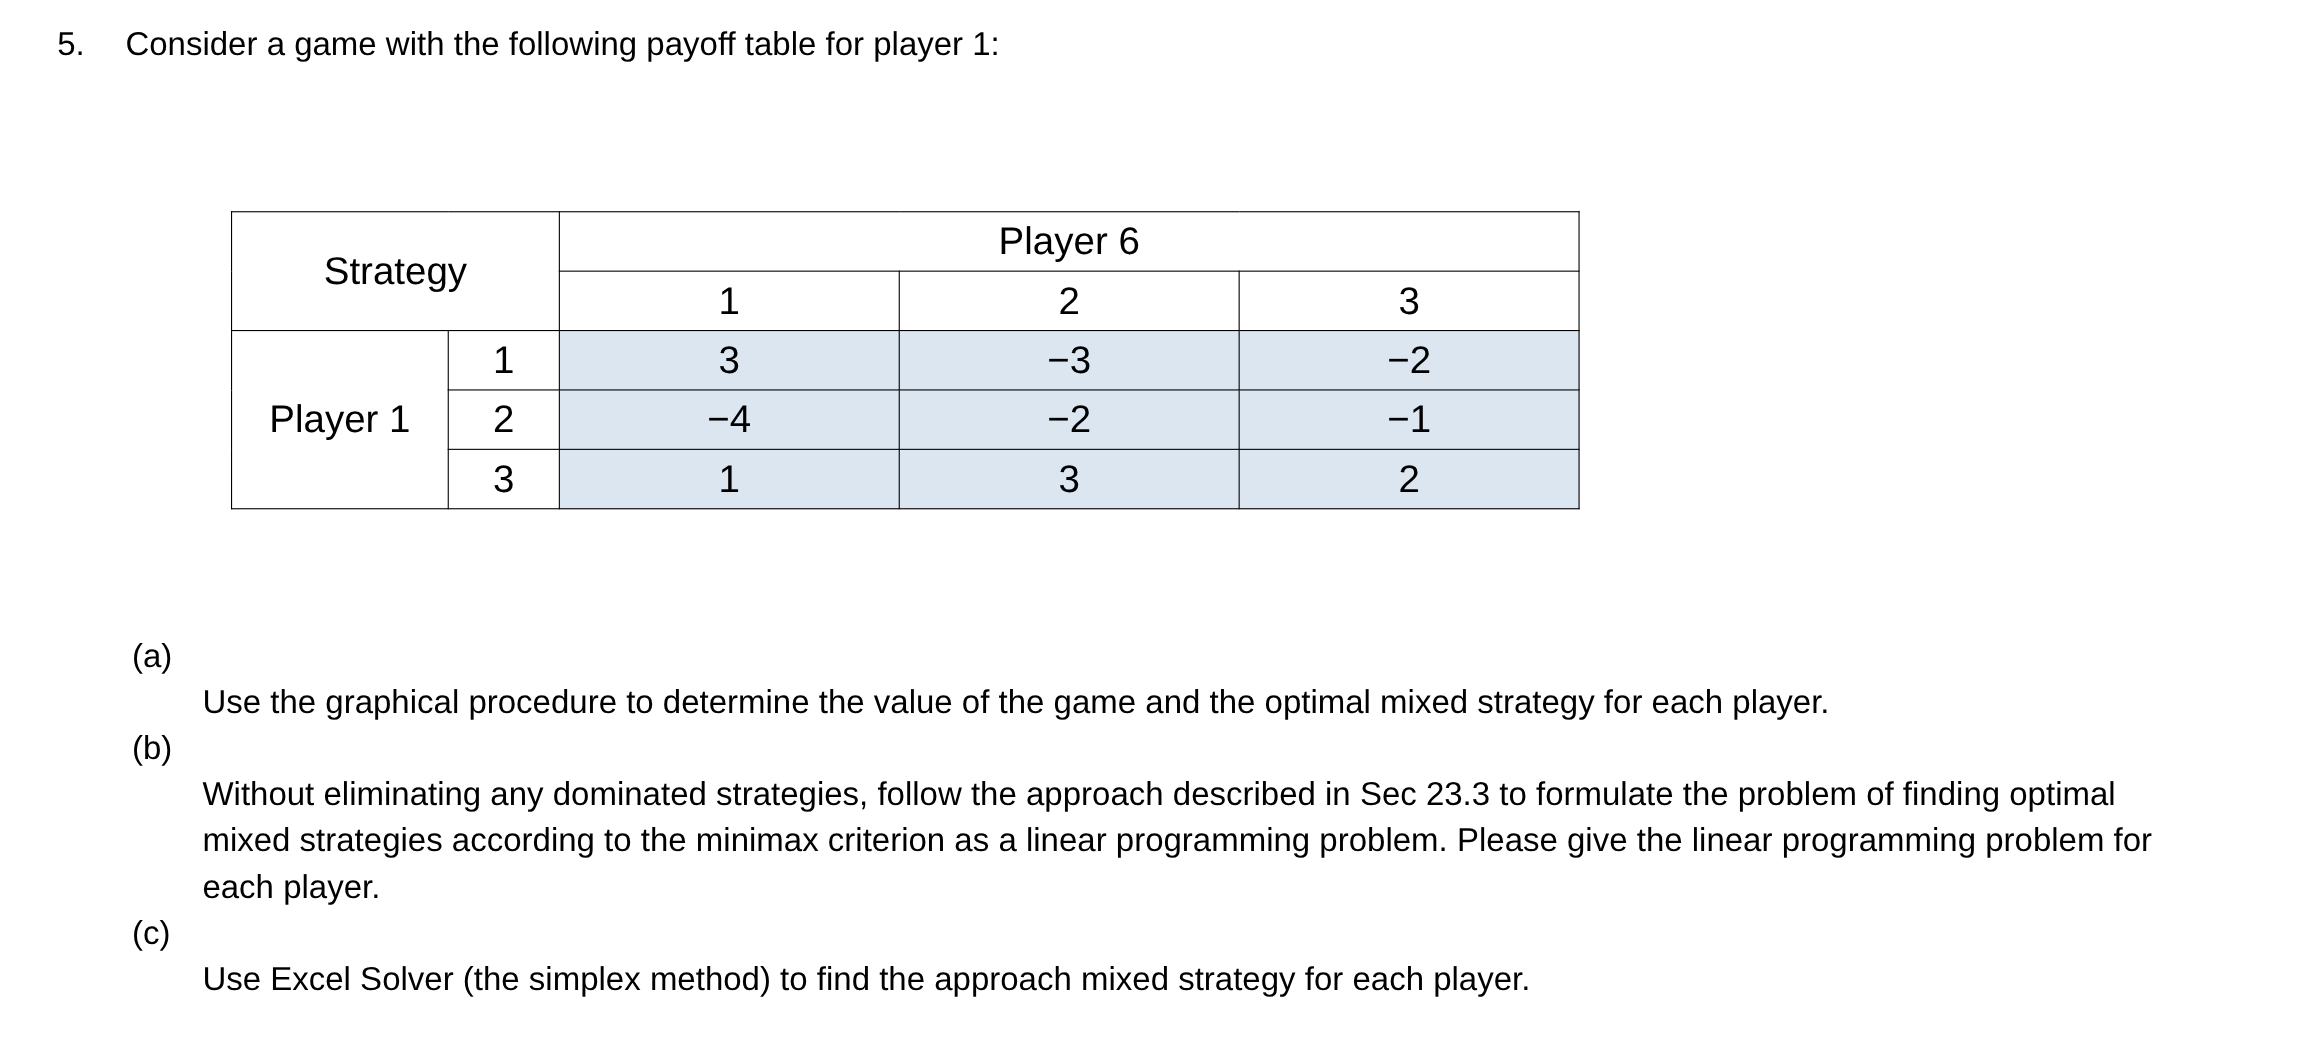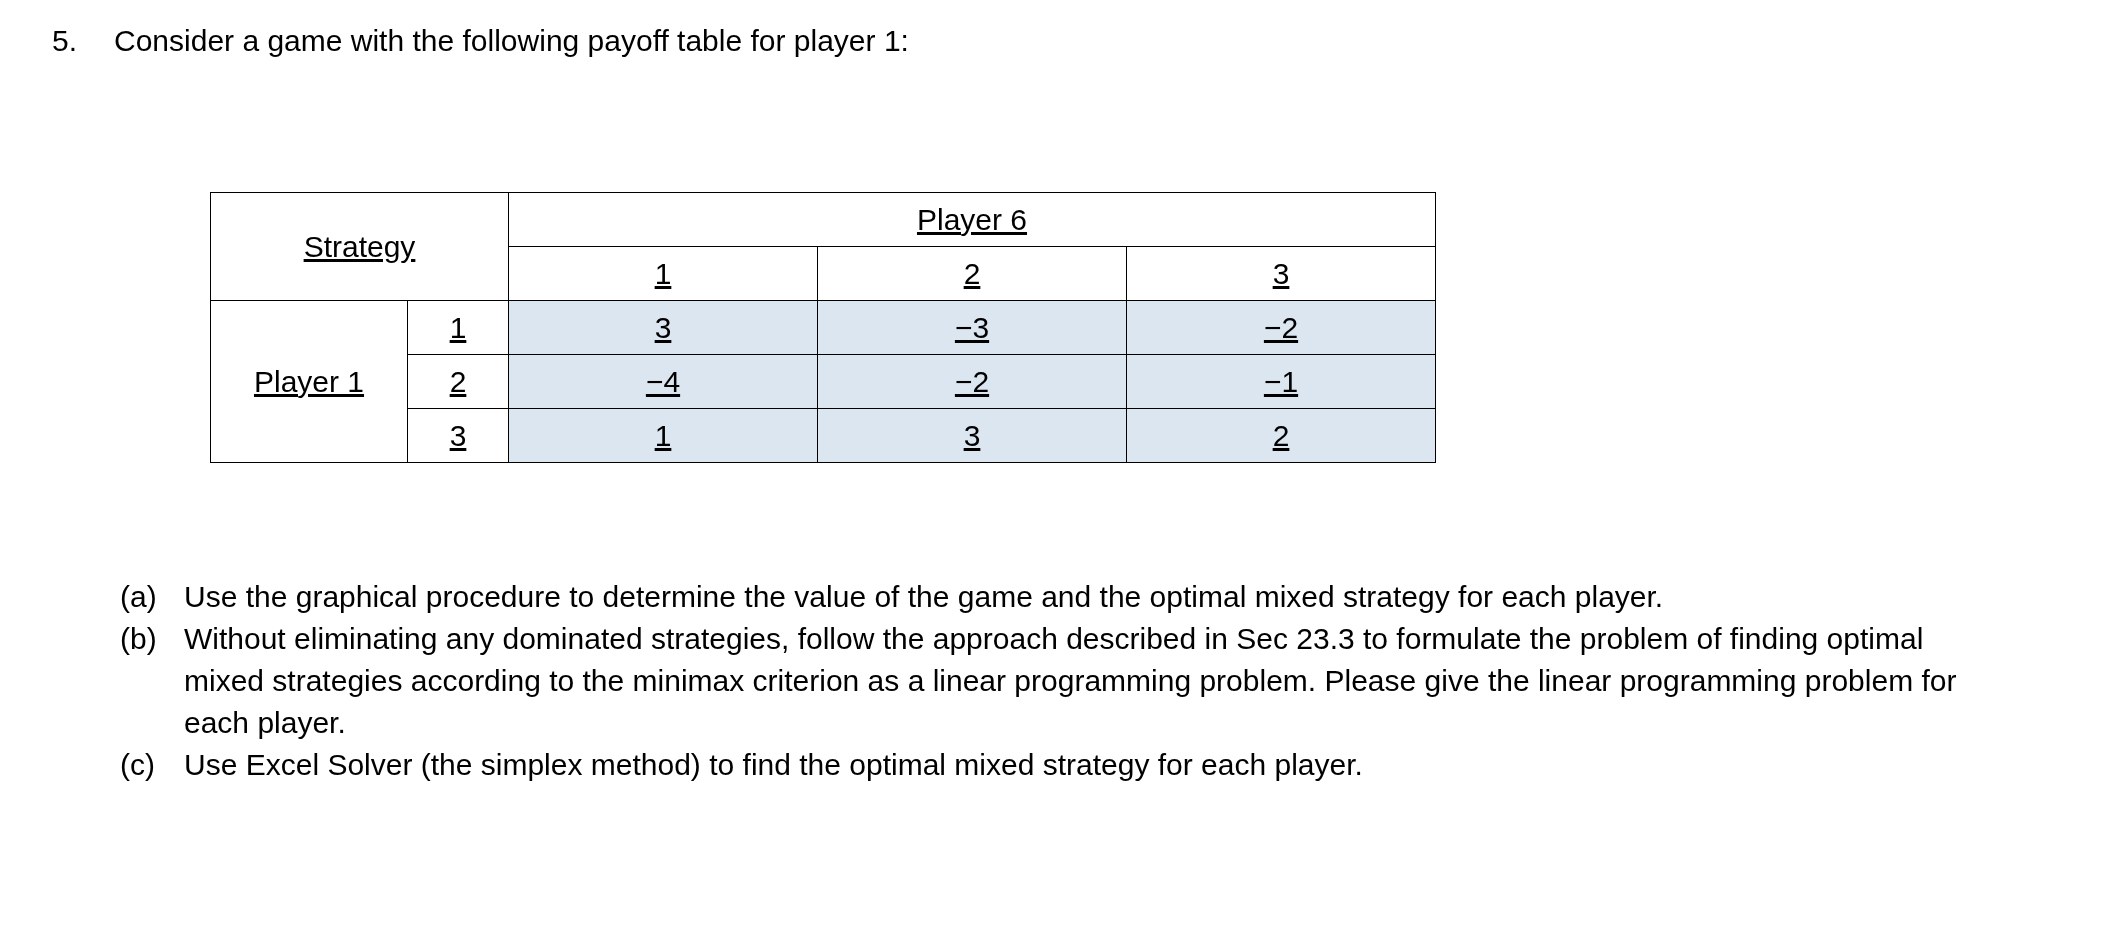--- a/index.html
+++ b/index.html
@@ -43,23 +43,22 @@
   }
 
   
   .table-wrap {
     position: absolute;
     left: 210px;
     top: 192px;
   }
   table.payoff {
     border-collapse: collapse;
-    font-size: 30px;
+    font-size: 35px;
     table-layout: fixed;
-    text-decoration: underline;
   }
   table.payoff td {
     border: 1.6px solid #000000;
     text-align: center;
     vertical-align: middle;
     padding: 0;
     height: 53px;
     font-weight: 400;
   }
   .c-strategy { width: 196px; }
@@ -86,20 +85,21 @@
   .item {
     display: flex;
     align-items: flex-start;
   }
   .item-label {
     flex: 0 0 64px;
     width: 64px;
   }
   .item-body {
     flex: 1 1 auto;
+    margin-top: 42px;
   }
 </style>
 </head>
 <body>
 
 <div class="page">
 
   <div class="stem">
     <span class="stem-num">5.</span>
     <span class="stem-text">Consider a game with the following payoff table for player 1:</span>
@@ -152,18 +152,18 @@
       <span class="item-body">Use the graphical procedure to determine the value of the game and the optimal mixed strategy for each player.</span>
     </div>
 
     <div class="item">
       <span class="item-label">(b)</span>
       <span class="item-body">Without eliminating any dominated strategies, follow the approach described in Sec 23.3 to formulate the problem of finding optimal mixed strategies according to the minimax criterion as a linear programming problem. Please give the linear programming problem for each player.</span>
     </div>
 
     <div class="item">
       <span class="item-label">(c)</span>
-      <span class="item-body">Use Excel Solver (the simplex method) to find the optimal mixed strategy for each player.</span>
+      <span class="item-body">Use Excel Solver (the simplex method) to find the approach mixed strategy for each player.</span>
     </div>
 
   </div>
 
 </div>
 
 </body></html>

